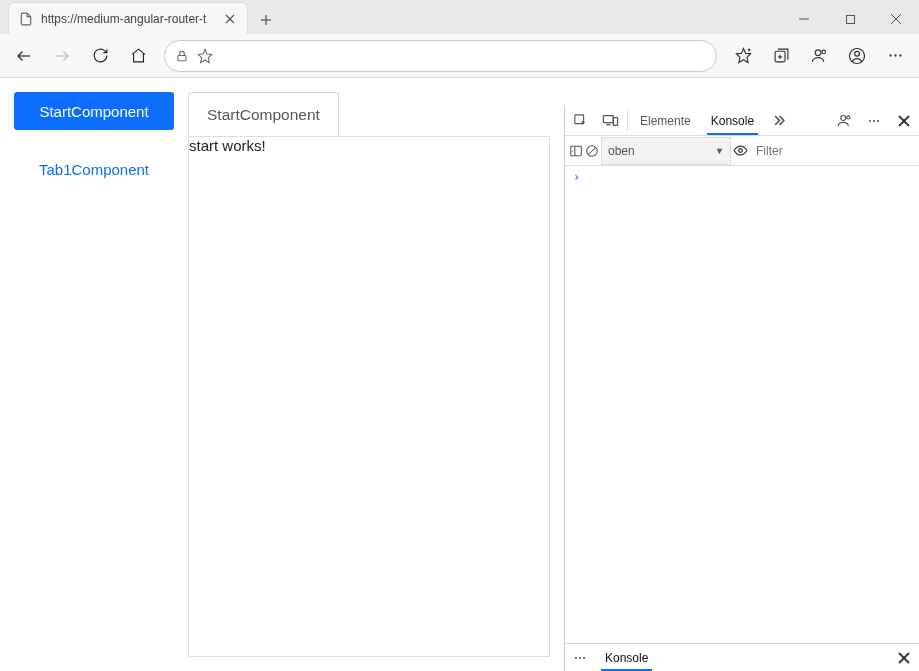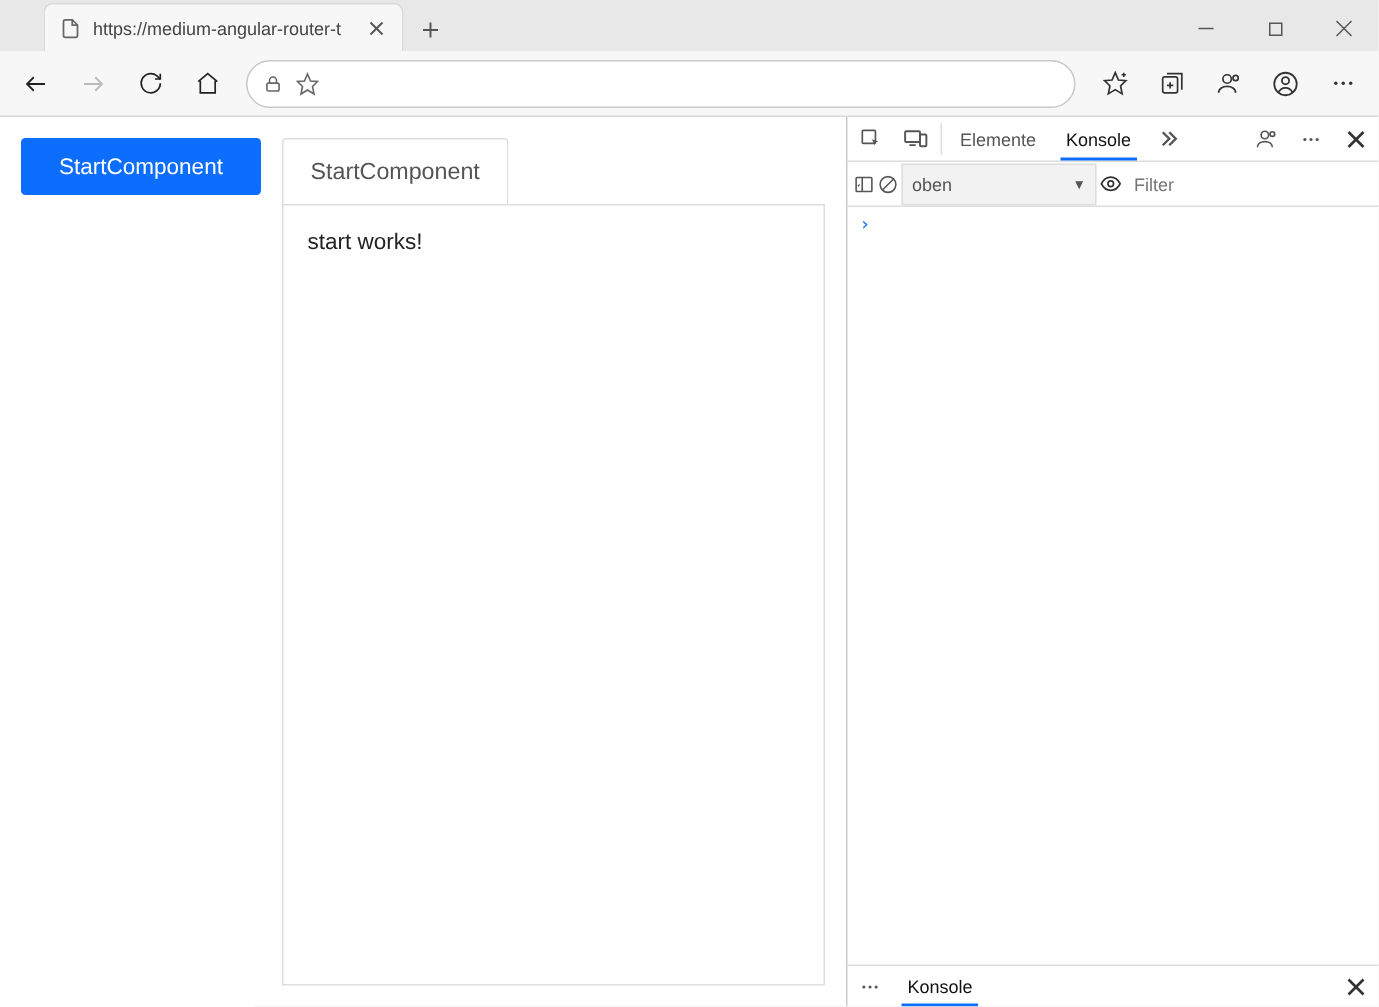--- a/index.html
+++ b/index.html
@@ -1,20 +1,20 @@
 <!DOCTYPE html>
 <html><head>
 <meta charset="utf-8">
 <style>
   * { box-sizing: border-box; }
   html, body { margin: 0; padding: 0; height: 100%; font-family: "Segoe UI", Tahoma, sans-serif; font-size: 13px; color: #222; }
   body { background: #e8e8e8; display: flex; flex-direction: column; width: 919px; height: 671px; overflow: hidden; }
 
   
-  .titlebar { height: 34px; background: #e8e8e8; display: flex; align-items: flex-end; padding-left: 21px; }
+  .titlebar { height: 34px; background: #e8e8e8; display: flex; align-items: flex-end; }
   .tabstrip { display: flex; align-items: flex-end; padding-left: 8px; height: 100%; }
   .tab {
     height: 32px; min-width: 240px; max-width: 240px;
     background: #f7f7f7; border-radius: 6px 6px 0 0;
     display: flex; align-items: center; padding: 0 10px; gap: 8px;
     border: 1px solid #d9d9d9; border-bottom: none;
     font-size: 12px; color: #444;
   }
   .tab .page-ic { width: 14px; height: 14px; }
   .tab .title { flex: 1; white-space: nowrap; overflow: hidden; text-overflow: ellipsis; }
@@ -49,25 +49,25 @@
   .nav-btn.active { background: #0d6efd; color: #fff; }
 
   .content-col { flex: 1; display: flex; flex-direction: column; }
   .content-tabhdr {
     align-self: flex-start;
     height: 44px; padding: 0 18px; display: flex; align-items: center;
     background: #fff; border: 1px solid #ddd; border-bottom: none;
     border-radius: 3px 3px 0 0; font-size: 15.5px; color: #555;
   }
   .content-body {
-    flex: 1; border: 1px solid #ddd; padding: 16px; font-size: 15px; color: #222;
+    flex: 1; border: 1px solid #ddd; font-size: 15px; color: #222;
   }
 
   
-  .devtools { width: 355px; border-left: 1px solid #ccc; background: #fff; display: flex; flex-direction: column; min-width: 0; }
+  .devtools { width: 355px; border-left: 1px solid #ccc; background: #fff; display: flex; flex-direction: column; min-width: 0; margin-top: 28px; }
   .dt-top { height: 30px; border-bottom: 1px solid #ddd; display: flex; align-items: stretch; }
   .dt-ic { width: 30px; display: flex; align-items: center; justify-content: center; color: #555; }
   .dt-tabs { display: flex; align-items: stretch; }
   .dt-tab { padding: 0 10px; display: flex; align-items: center; font-size: 12px; color: #555; position: relative; }
   .dt-tab.active { color: #111; }
   .dt-tab.active::after { content: ""; position: absolute; left: 6px; right: 6px; bottom: 0; height: 2px; background: #0d6efd; }
   .dt-top-spacer { flex: 1; }
 
   .dt-bar { height: 30px; border-bottom: 1px solid #ddd; display: flex; align-items: center; padding: 0 4px; gap: 2px; }
   .dt-bar .sel {
@@ -211,20 +211,21 @@
         </svg>
     </div>
   </div>
 </div>
 
 <div class="main">
 
   <div class="page">
     <div class="nav-col">
       <button class="nav-btn active">StartComponent</button>
+      <button class="nav-btn">Tab1Component</button>
     </div>
     <div class="content-col">
       <div class="content-tabhdr">StartComponent</div>
       <div class="content-body">
         <span>start works!</span>
       </div>
     </div>
   </div>
 
   <div class="devtools">

